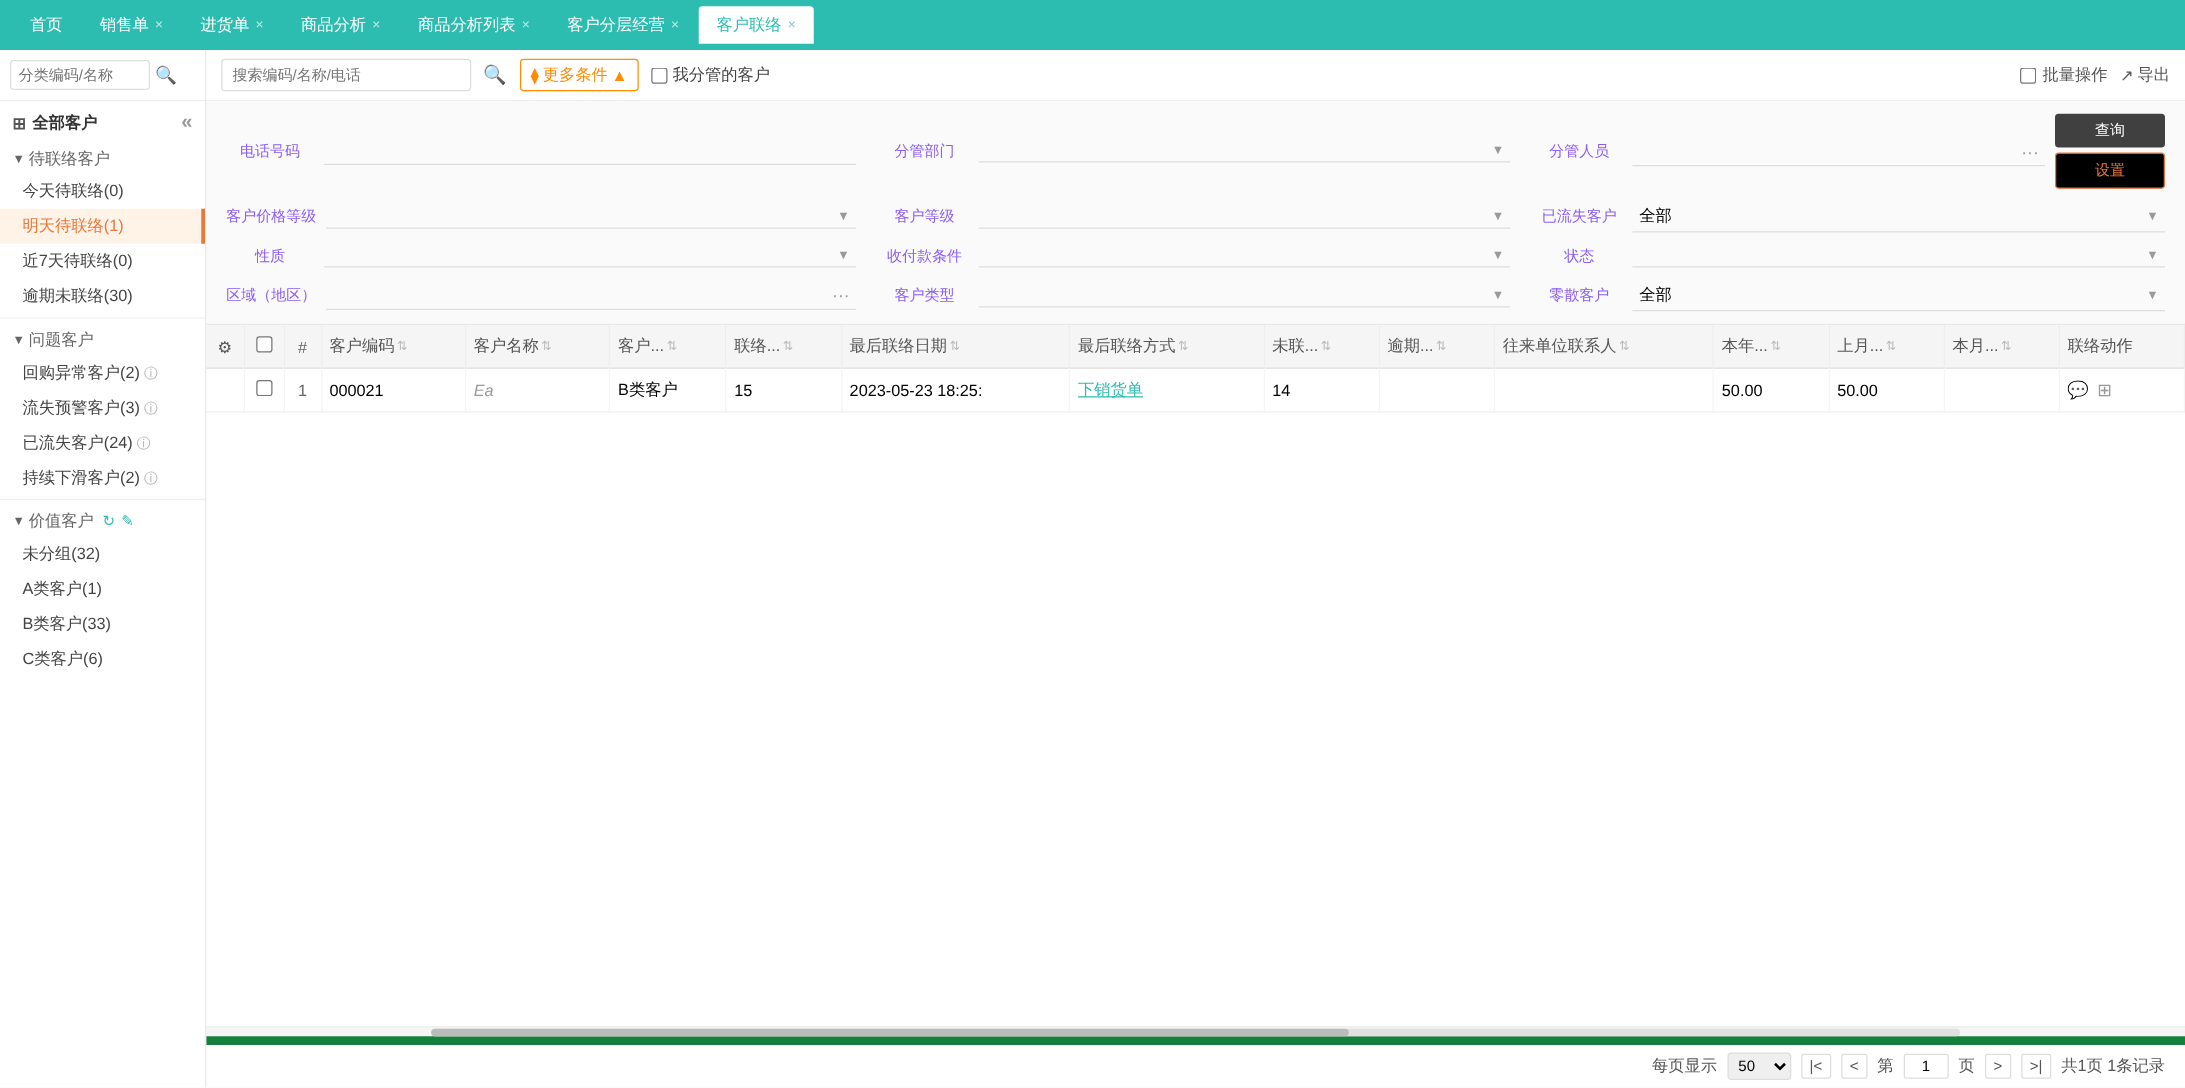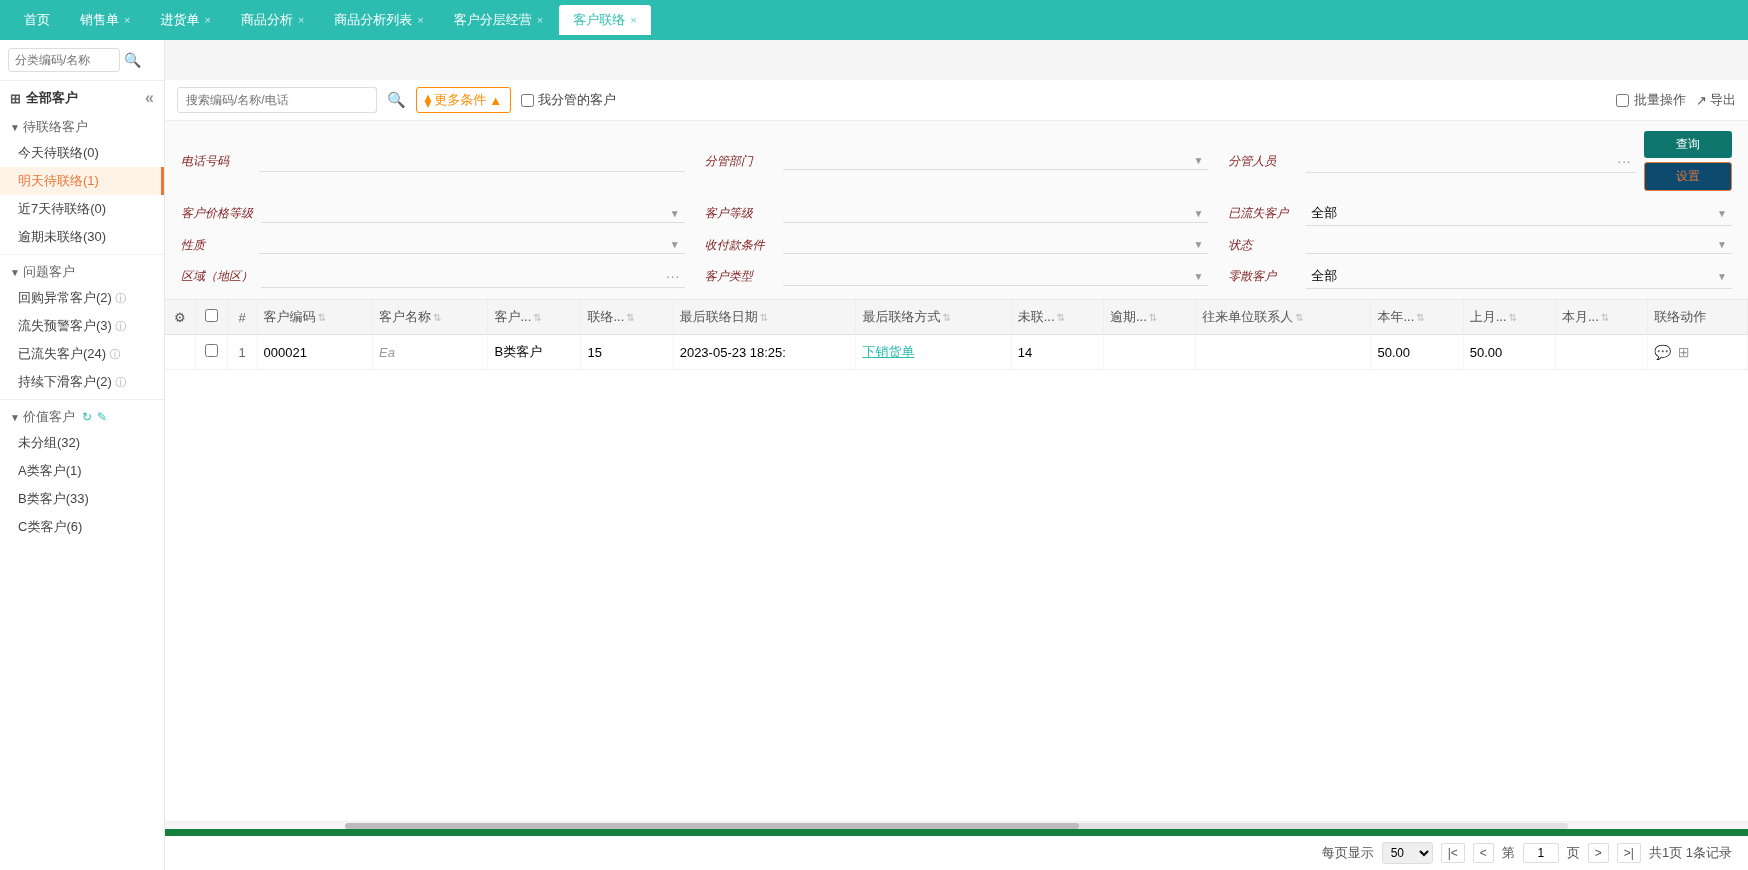--- a/index.html
+++ b/index.html
@@ -90,21 +90,20 @@
     .sidebar-item.active { background: #fff3e8; color: #e8773a; border-right: 3px solid #e8773a; }
 
     .divider { height: 1px; background: #f0f0f0; margin: 3px 0; }
 
     
     .content-area {
       flex: 1;
       display: flex;
       flex-direction: column;
       overflow: hidden;
-      margin-top: 40px;
     }
 
     
     .filter-bar {
       background: #fff;
       padding: 7px 12px;
       display: flex;
       align-items: center;
       gap: 10px;
       border-bottom: 1px solid #eee;
@@ -166,25 +165,24 @@
       grid-template-columns: 1fr 1fr 1fr;
       gap: 10px 20px;
     }
     .filter-row {
       display: flex;
       align-items: center;
       gap: 8px;
     }
     .filter-label {
       font-size: 12px;
-      color: #7f1d1d;
+      color: #8b5cf6;
       white-space: nowrap;
       min-width: 70px;
-      text-align: left;
-      font-style: italic;
+      text-align: center;
     }
     .filter-input {
       flex: 1;
       border: none;
       border-bottom: 1px solid #ddd;
       padding: 3px 5px;
       font-size: 12px;
       background: transparent;
       outline: none;
     }
@@ -204,30 +202,30 @@
     .filter-select-arrow { color: #999; font-size: 10px; }
     .filter-dots { color: #999; font-size: 14px; cursor: pointer; }
 
     
     .action-btns {
       display: flex;
       flex-direction: column;
       gap: 4px;
     }
     .btn-query {
-      background: #0f766e;
+      background: #404040;
       color: #fff;
       border: none;
       border-radius: 3px;
       padding: 5px 32px;
       cursor: pointer;
       font-size: 12px;
     }
     .btn-set {
-      background: #0c4a6e;
+      background: #000000;
       color: #e8773a;
       border: 1px solid #e8773a;
       border-radius: 3px;
       padding: 5px 16px;
       cursor: pointer;
       font-size: 12px;
     }
 
     
     .table-container {

